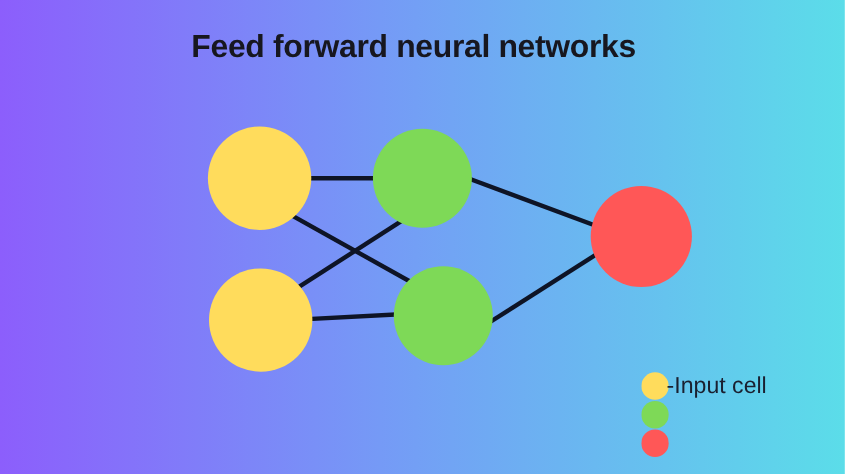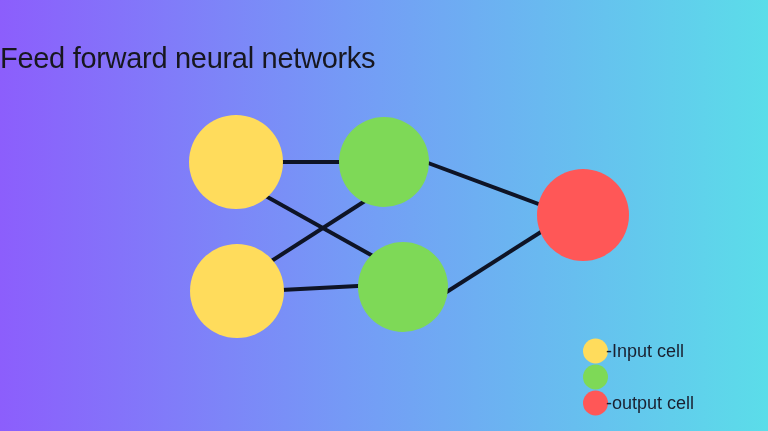--- a/index.html
+++ b/index.html
@@ -4,26 +4,26 @@
 <style>
   * { margin: 0; padding: 0; box-sizing: border-box; }
   html, body { width: 768px; height: 431px; overflow: hidden; }
   body {
     position: relative;
     font-family: "Liberation Sans", sans-serif;
     background: linear-gradient(90deg, #8c5efc 0%, #759af6 45%, #5bdde9 100%);
   }
   .page-title {
     position: absolute;
-    top: 42px;
+    top: 27px;
     left: 0;
     width: 752px;
-    text-align: left;
+    text-align: center;
     font-size: 29px;
-    font-weight: 400;
+    font-weight: 700;
     letter-spacing: -0.3px;
     color: #17171f;
   }
   svg.network {
     position: absolute;
     top: 0;
     left: 0;
   }
   .edge { stroke-width: 4; }
   .legend {
@@ -33,21 +33,21 @@
     display: flex;
     flex-direction: column;
   }
   .legend-row {
     display: flex;
     align-items: center;
     height: 26px;
   }
   .legend-swatch { flex: 0 0 auto; display: block; }
   .legend-label {
-    font-size: 18px;
+    font-size: 21px;
     color: #1a2030;
     margin-left: -2px;
     white-space: nowrap;
   }
 </style>
 </head>
 <body>
 
 <h1 class="page-title">Feed forward neural networks</h1>
 
@@ -78,15 +78,14 @@
   </div>
   <div class="legend-row">
     <svg class="legend-swatch" width="25" height="26">
       <circle cx="12.5" cy="13" r="12.5" fill="#7ed957"></circle>
     </svg>
   </div>
   <div class="legend-row">
     <svg class="legend-swatch" width="25" height="26">
       <circle cx="12.5" cy="13" r="12.5" fill="#ff5757"></circle>
     </svg>
-    <span class="legend-label">-output cell</span>
   </div>
 </div>
 
 </body></html>

